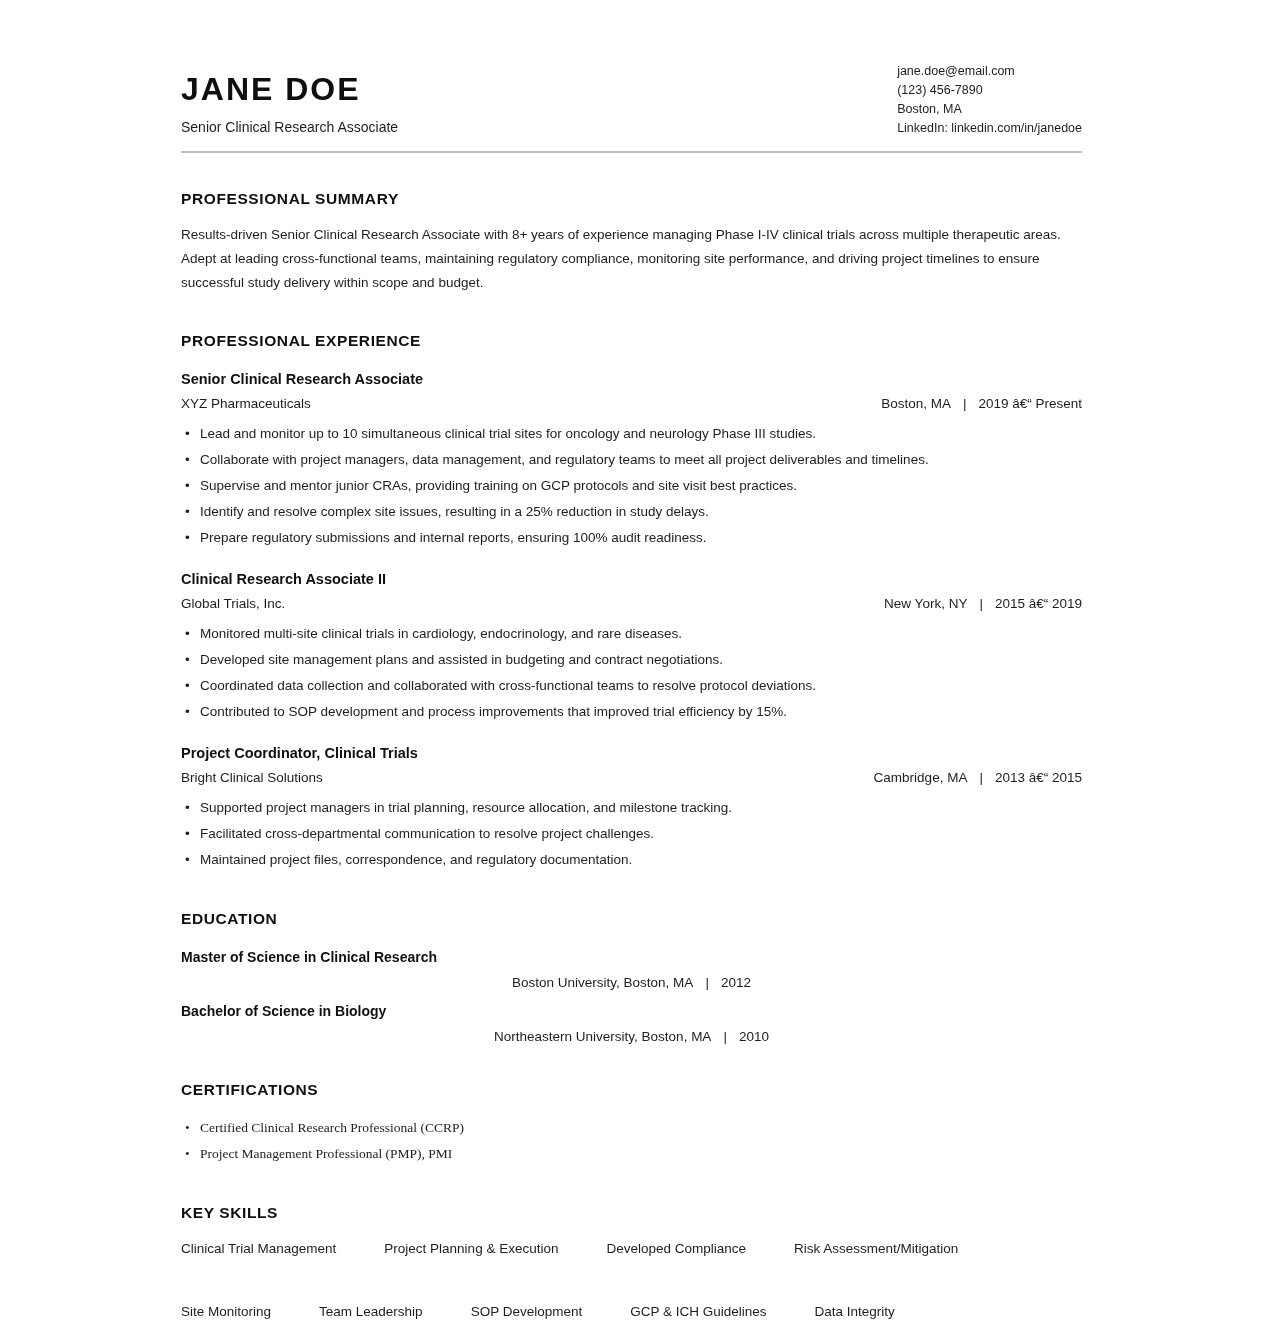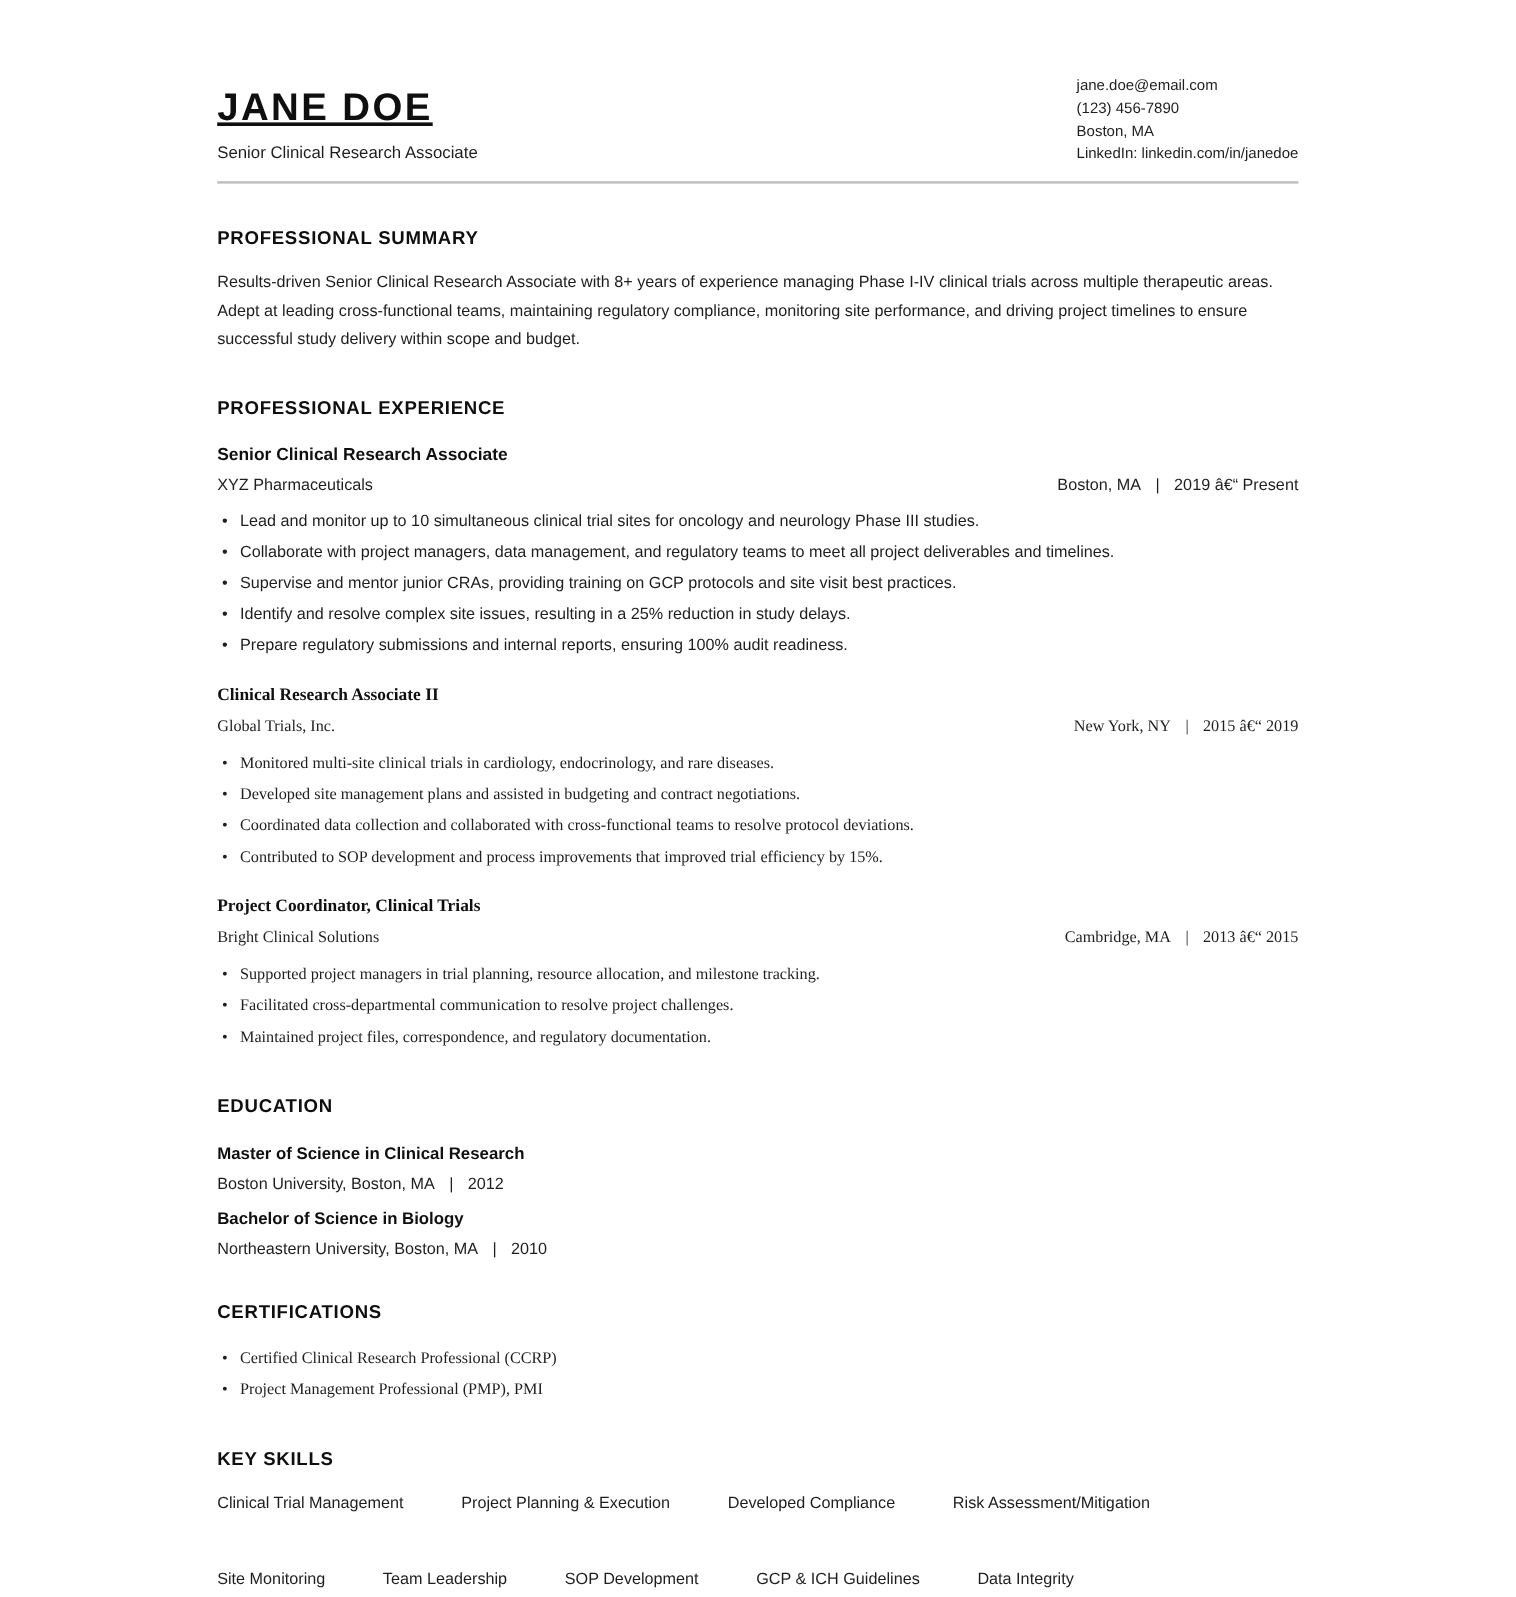--- a/index.html
+++ b/index.html
@@ -26,21 +26,20 @@
     justify-content: space-between;
     align-items: flex-start;
   }
   .name {
     margin: 11px 0 0 0;
     font-size: 32px;
     font-weight: 700;
     letter-spacing: 2px;
     color: #0f0f0f;
     line-height: 1;
-    text-decoration: underline;
   }
   .job-subtitle {
     margin-top: 14px;
     font-size: 14px;
     color: #1e1e1e;
   }
   .contact {
     text-align: left;
     font-size: 12.5px;
     line-height: 19px;
@@ -62,21 +61,21 @@
     color: #0f0f0f;
   }
   .summary-text {
     margin: 15px 0 0 0;
     font-size: 13.5px;
     line-height: 24px;
   }
 
   
   .job { margin-top: 21px; }
-  .job + .job { margin-top: 20px; font-family: Liberation Serif, serif; }
+  .job + .job { margin-top: 20px; }
   .job-title {
     margin: 0;
     font-size: 14.5px;
     font-weight: 700;
     color: #101010;
   }
   .job-meta {
     display: flex;
     justify-content: space-between;
     margin-top: 9px;
@@ -111,20 +110,21 @@
   .degree-block + .degree-block { margin-top: 13px; }
   .degree-title {
     margin: 0;
     font-size: 14px;
     font-weight: 700;
     color: #101010;
   }
   .degree-meta {
     margin-top: 10px;
     font-size: 13.5px;
+    text-align: center;
   }
 
   
   .skills-list {
     display: flex;
     flex-wrap: wrap;
     column-gap: 38px;
     row-gap: 28px;
     margin-top: 19px;
     font-size: 13.5px;

